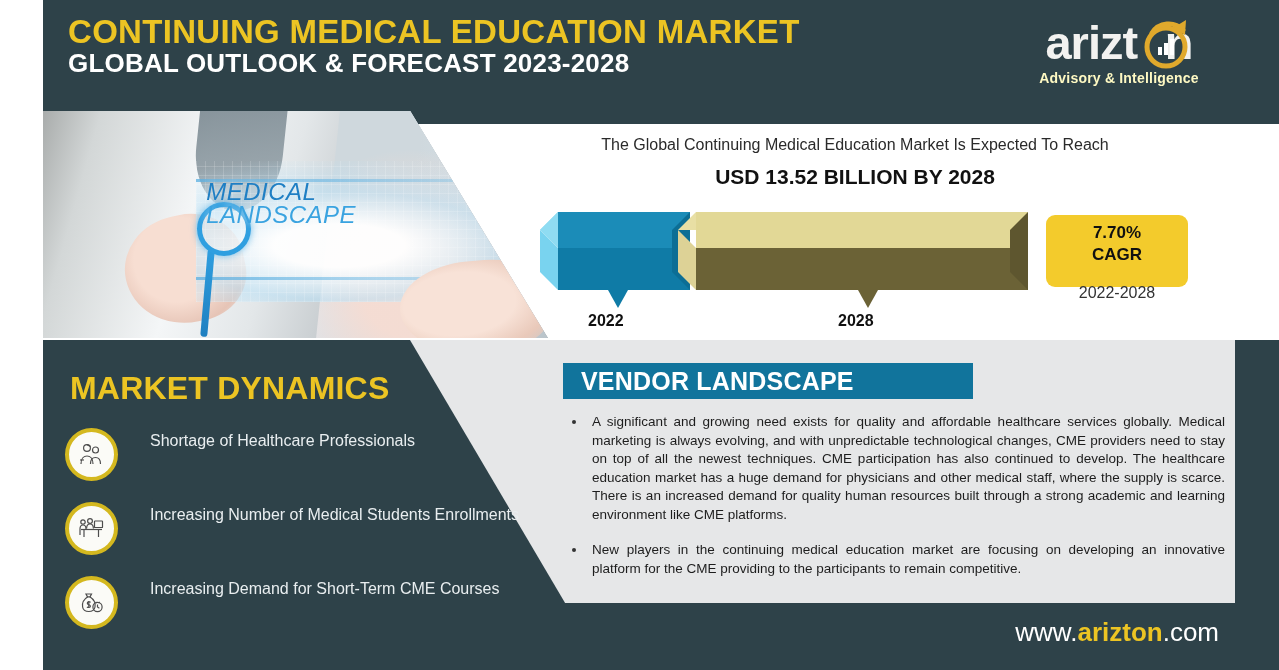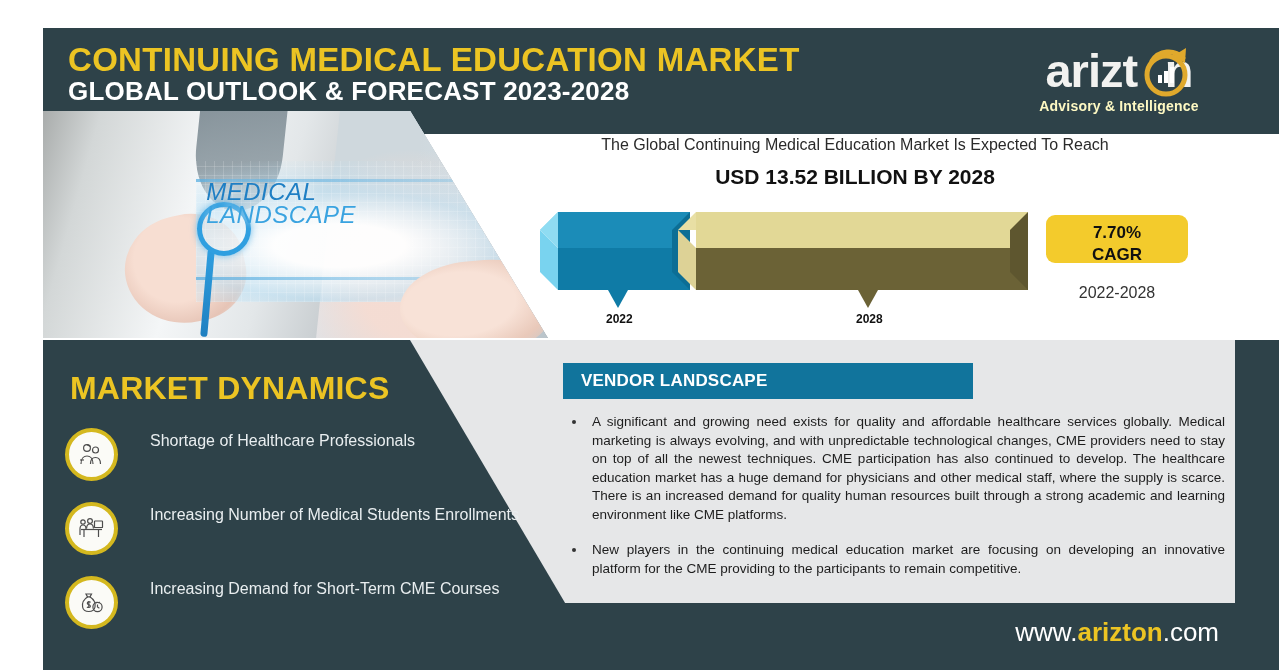--- a/index.html
+++ b/index.html
@@ -18,23 +18,22 @@
     background: #ffffff;
     overflow: hidden;
   }
 
   
   .header {
     position: absolute;
     left: 43px;
     top: 0px;
     width: 1236px;
-    height: 106px;
+    height: 124px;
     background: #2e4249;
-    margin-top: 28px;
   }
   .header-title {
     position: absolute;
     left: 25px;
     top: 13px;
     font-size: 33px;
     font-weight: bold;
     letter-spacing: 0.3px;
     color: #ecc423;
     font-family: "Liberation Sans", sans-serif;
@@ -230,35 +229,34 @@
     font-size: 21px;
     font-weight: bold;
     color: #111111;
     font-family: "Liberation Sans", sans-serif;
   }
 
   
   .bars { position: absolute; left: 530px; top: 200px; width: 560px; height: 135px; }
   .bar-label {
     position: absolute;
-    font-size: 12px;
+    font-size: 16px;
     font-weight: bold;
     color: #111111;
     font-family: "Liberation Sans", sans-serif;
-    margin-left: 18px;
   }
   .bar-label.y2022 { left: 58px; top: 112px; }
   .bar-label.y2028 { left: 308px; top: 112px; }
 
   .cagr-badge {
     position: absolute;
     left: 1046px;
     top: 215px;
     width: 142px;
-    height: 48px;
+    height: 72px;
     background: #f3cb2c;
     border-radius: 9px;
     color: #111111;
     font-weight: bold;
     font-size: 17px;
     line-height: 22px;
     text-align: center;
     padding-top: 7px;
     box-sizing: border-box;
     font-family: "Liberation Sans", sans-serif;
@@ -333,21 +331,21 @@
 
   
   .vendor-title {
     position: absolute;
     left: 563px;
     top: 363px;
     width: 410px;
     height: 36px;
     background: #11749c;
     color: #ffffff;
-    font-size: 17px;
+    font-size: 25px;
     font-weight: bold;
     line-height: 36px;
     padding-left: 18px;
     box-sizing: border-box;
     letter-spacing: 0.2px;
     font-family: "Liberation Sans", sans-serif;
   }
   .vendor-list { position: absolute; left: 560px; top: 413px; width: 665px; }
   .vendor-bullet { position: relative; padding-left: 32px; margin-bottom: 17px; }
   .vendor-bullet .dot {

